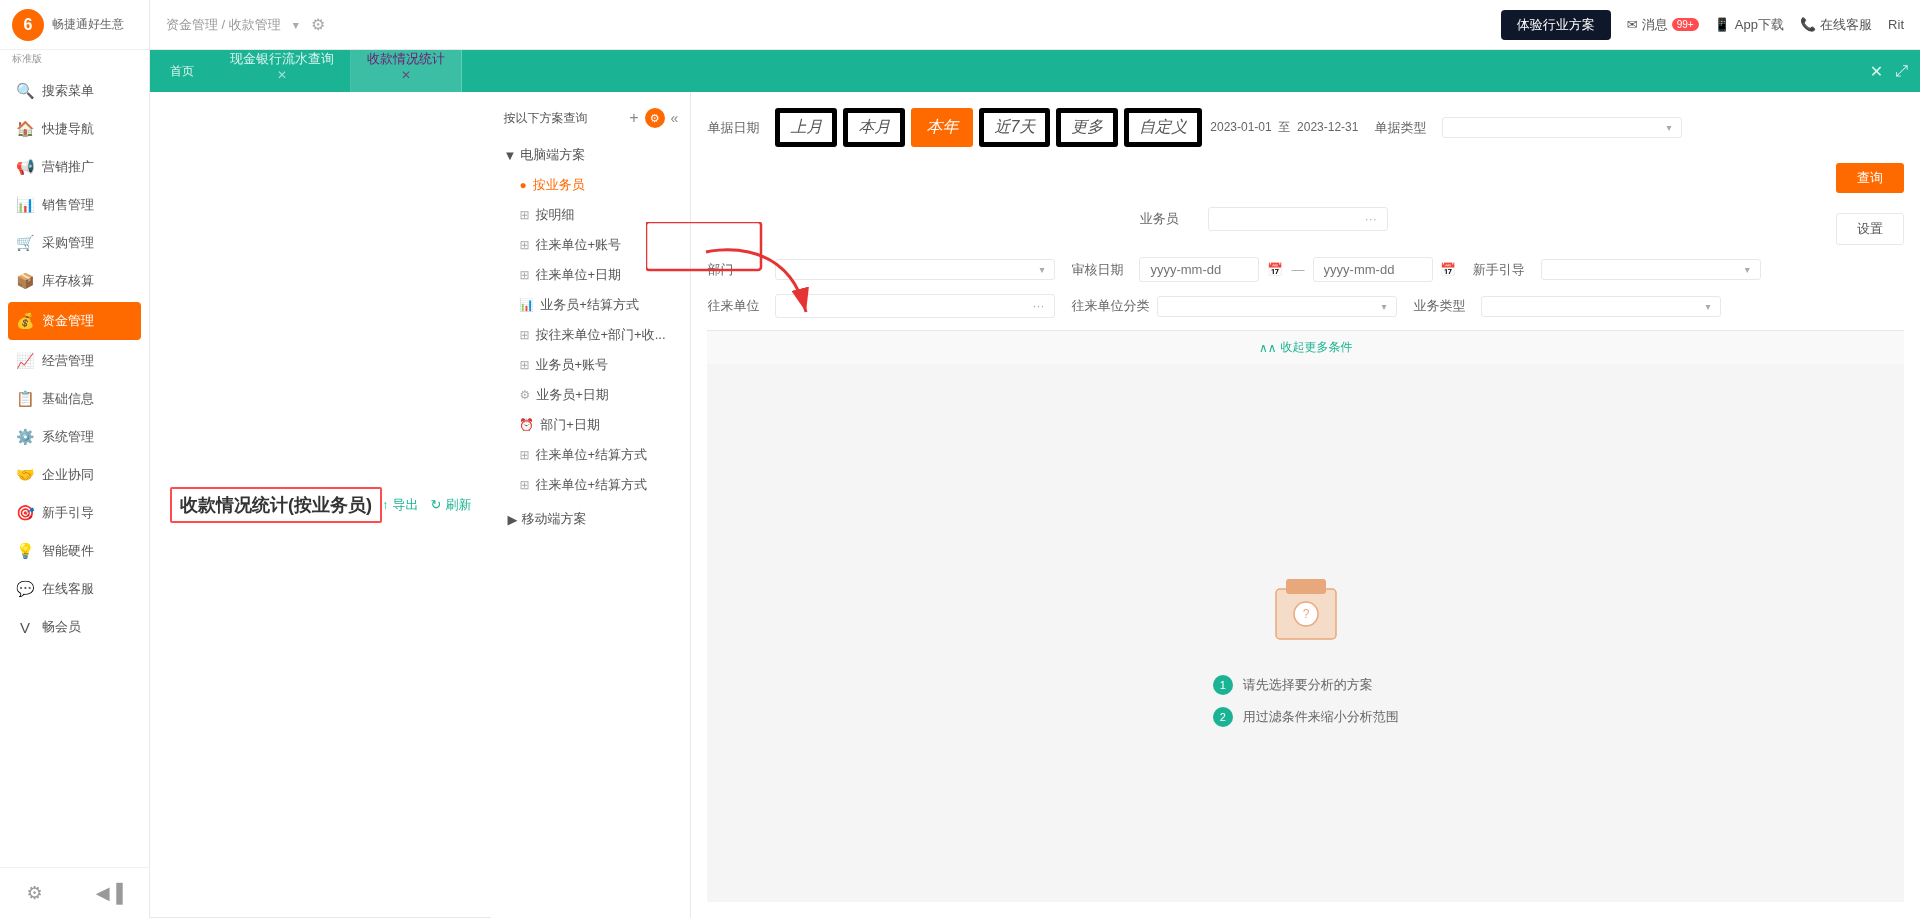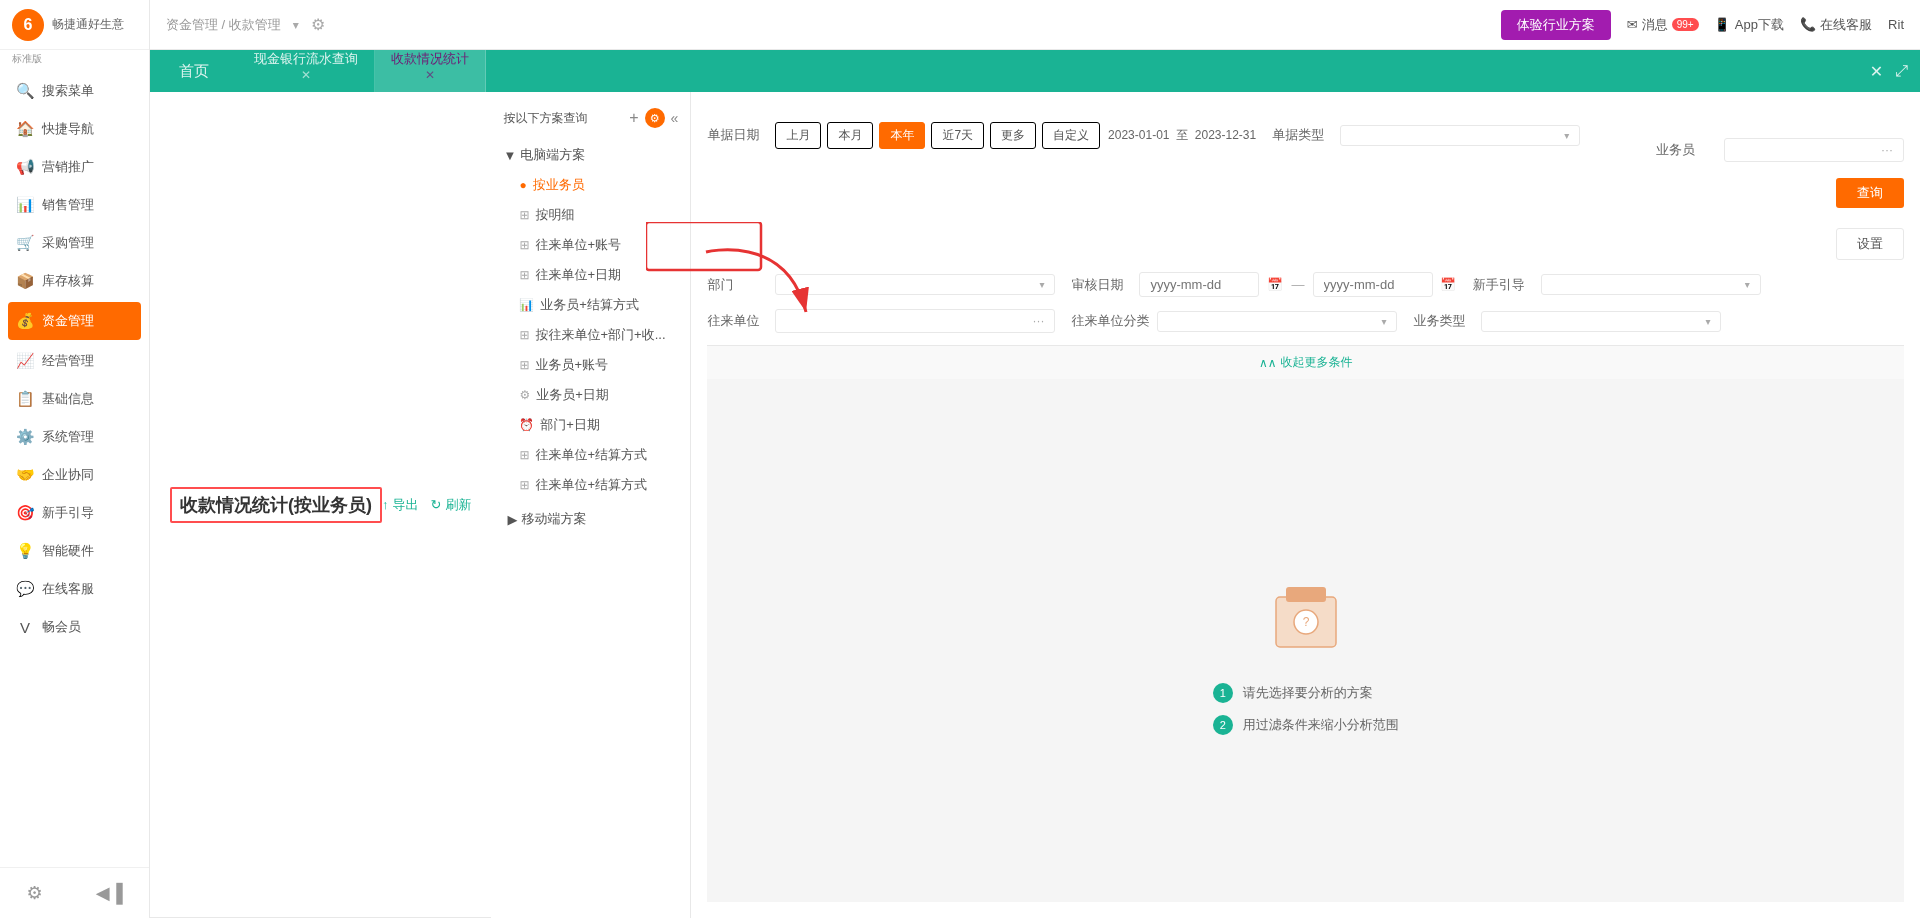--- a/index.html
+++ b/index.html
@@ -18,31 +18,31 @@
     .sidebar-bottom { padding: 10px 0; border-top: 1px solid #f0f0f0; display: flex; align-items: center; justify-content: space-around; }
     .sidebar-bottom-btn { color: #999; font-size: 18px; cursor: pointer; padding: 4px 8px; }
 
     
     .main { flex: 1; display: flex; flex-direction: column; height: 100%; overflow: hidden; justify-content: flex-end; }
 
     
     .topbar { background: #fff; height: 50px; display: flex; align-items: center; padding: 0 16px; border-bottom: 1px solid #e8e8e8; gap: 12px; }
     .topbar-breadcrumb { display: flex; align-items: center; gap: 6px; color: #999; font-size: 13px; }
     .topbar-actions { margin-left: auto; display: flex; align-items: center; gap: 16px; }
-    .topbar-trial-btn { background: #a21caf; color: #fff; border: none; border-radius: 4px; padding: 6px 16px; cursor: pointer; font-size: 13px; }
+    .topbar-trial-btn { background: #0f172a; color: #fff; border: none; border-radius: 4px; padding: 6px 16px; cursor: pointer; font-size: 13px; }
     .topbar-icon-btn { display: flex; align-items: center; gap: 4px; color: #555; font-size: 13px; cursor: pointer; }
     .topbar-badge { background: #ff4d4f; color: #fff; border-radius: 10px; font-size: 10px; padding: 1px 5px; }
     .topbar-user { color: #555; font-size: 13px; }
 
     
     .tabbar { background: #1ab394; display: flex; align-items: center; height: 42px; padding: 0 0; }
     .tab-item { display: flex; align-items: center; padding: 0 16px; height: 100%; color: rgba(255,255,255,0.85); font-size: 13px; cursor: pointer; border-right: 1px solid rgba(255,255,255,0.2); flex-direction: column; }
     .tab-item.active { background: rgba(255,255,255,0.15); color: #701a75; font-weight: normal; }
     .tab-item .tab-close { font-size: 12px; opacity: 0.7; }
-    .tab-home { padding: 0 29px; color: rgba(255,255,255,0.85); font-size: 15px; cursor: pointer; height: 100%; display: flex; align-items: center; }
+    .tab-home { padding: 0 20px; color: rgba(255,255,255,0.85); font-size: 12px; cursor: pointer; height: 100%; display: flex; align-items: center; }
     .tab-right { margin-left: auto; display: flex; align-items: center; gap: 12px; padding-right: 12px; color: rgba(255,255,255,0.85); font-size: 16px; cursor: pointer; }
 
     
     .page-content { flex: 1; background: #f5f5f5; overflow: hidden; display: flex; }
 
     
     .page-header { background: #fff; padding: 12px 20px; display: flex; align-items: center; border-bottom: 1px solid #e8e8e8; }
     .page-title { font-size: 18px; font-weight: bold; color: #333; border: 2px solid #ff4d4f; padding: 4px 8px; border-radius: 2px; }
     .page-header-actions { margin-left: auto; display: flex; gap: 12px; align-items: center; }
     .export-btn { display: flex; align-items: center; gap: 4px; color: #1ab394; cursor: pointer; font-size: 13px; }
@@ -65,21 +65,21 @@
     .tree-item.active .item-icon-small { color: #ff6a00; }
     .tree-subsection-header { display: flex; align-items: center; gap: 4px; padding: 6px 12px 6px 16px; cursor: pointer; font-size: 13px; color: #555; margin-top: 4px; }
 
     
     .right-panel { flex: 1; background: #fff; padding: 16px; display: flex; flex-direction: column; overflow: hidden; }
     .filter-area { background: #fff; }
     .filter-row { display: flex; align-items: center; gap: 16px; margin-bottom: 12px; flex-wrap: wrap; }
     .filter-item { display: flex; align-items: center; gap: 8px; }
     .filter-label { color: #666; font-size: 13px; white-space: nowrap; min-width: 60px; }
     .filter-date-group { display: flex; align-items: center; gap: 6px; }
-    .date-btn { padding: 4px 10px; border: 1px solid #000000; border-radius: 3px; cursor: pointer; font-size: 12px; color: #555; background: #fff; }
+    .date-btn { padding: 4px 10px; border: 5px solid #000000; border-radius: 3px; cursor: pointer; font-size: 16px; color: #555; background: #fff; font-style: italic; }
     .date-btn.active { background: #ff6a00; color: #fff; border-color: #ff6a00; }
     .date-range-text { font-size: 12px; color: #666; }
     .filter-select { display: flex; align-items: center; border: 1px solid #e8e8e8; border-radius: 3px; padding: 4px 10px; min-width: 180px; cursor: pointer; font-size: 13px; color: #555; background: #fff; justify-content: space-between; }
     .filter-select-wide { min-width: 240px; }
     .select-arrow { color: #aaa; font-size: 10px; margin-left: 8px; }
     .filter-input { border: 1px solid #e8e8e8; border-radius: 3px; padding: 4px 10px; font-size: 13px; color: #555; background: #fff; outline: none; }
     .filter-dash { color: #aaa; }
     .filter-cal-icon { color: #aaa; cursor: pointer; }
     .action-btns { margin-left: auto; display: flex; flex-direction: column; gap: 20px; }
     .query-btn { background: #ff6a00; color: #fff; border: none; border-radius: 3px; padding: 6px 20px; cursor: pointer; font-size: 13px; }

